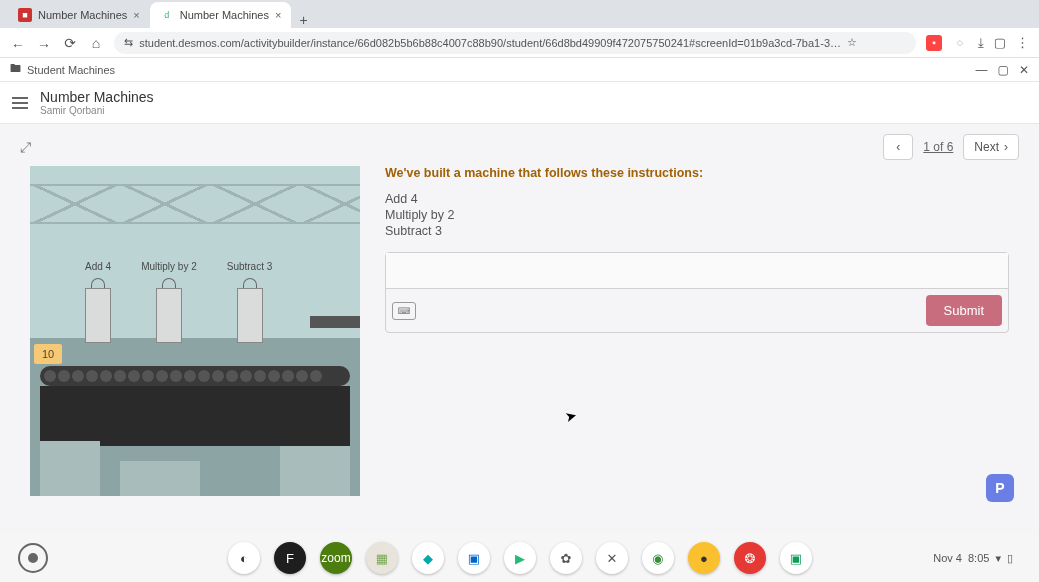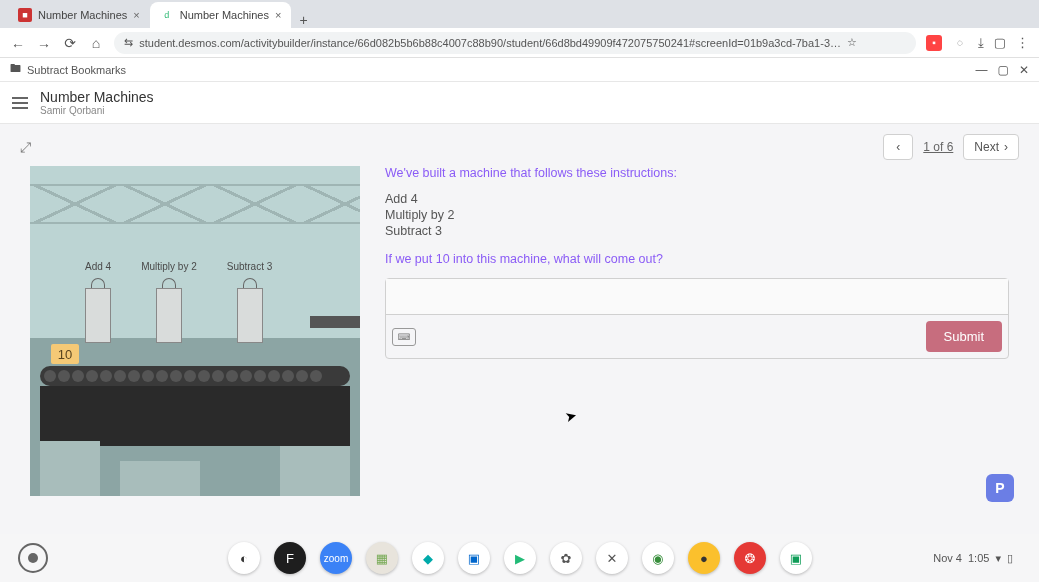--- a/index.html
+++ b/index.html
@@ -52,35 +52,35 @@
     .truss::after { bottom: 0; }
     .truss-x { position: absolute; inset: 0; background: linear-gradient(25deg, transparent 48%, #9fb5b4 48%, #9fb5b4 52%, transparent 52%), linear-gradient(-25deg, transparent 48%, #9fb5b4 48%, #9fb5b4 52%, transparent 52%); background-size: 90px 40px; }
 
     .machines-row { position: absolute; top: 95px; left: 55px; display: flex; gap: 30px; }
     .machine-unit { display: flex; flex-direction: column; align-items: center; }
     .machine-label { font-size: 10px; color: #4a4a4a; margin-bottom: 6px; }
     .lever-top { width: 14px; height: 10px; border: 1.5px solid #666; border-bottom: none; border-radius: 7px 7px 0 0; }
     .lever-box { width: 26px; height: 55px; background: #d9dcdb; border: 1px solid #888; }
 
     .pipe { position: absolute; top: 150px; right: 0; width: 50px; height: 12px; background: #555; }
-    .input-box { position: absolute; top: 178px; left: 21px; width: 28px; height: 20px; background: #f5c976; display: flex; align-items: center; justify-content: center; font-size: 13px; color: #5a4520; border-radius: 2px; }
+    .input-box { position: absolute; top: 178px; left: 4px; width: 28px; height: 20px; background: #f5c976; display: flex; align-items: center; justify-content: center; font-size: 11px; color: #5a4520; border-radius: 2px; }
 
     .conveyor { position: absolute; top: 200px; left: 10px; right: 10px; height: 20px; background: #3a3a3a; border-radius: 10px; display: flex; align-items: center; padding: 0 4px; gap: 2px; }
     .rivet { width: 12px; height: 12px; border-radius: 50%; background: #555; flex: none; }
     .legs { position: absolute; top: 220px; left: 10px; right: 10px; height: 60px; background: #2a2a2a; }
 
     .bg-rect { position: absolute; background: #a8bdbb; }
     .bg-rect.a { left: 10px; bottom: 0; width: 60px; height: 55px; }
     .bg-rect.b { left: 90px; bottom: 0; width: 80px; height: 35px; }
     .bg-rect.c { right: 10px; bottom: 0; width: 70px; height: 50px; }
 
     
     .text-panel { flex: 1; font-size: 13px; color: #333; }
     .heading { font-size: 17px; font-weight: 500; margin-bottom: 12px; color: #333; }
-    .para { margin-bottom: 12px; color: #8b5cf6; font-size: 12.5px; }
+    .para { margin-bottom: 12px; color: #a16207; font-size: 12.5px; font-weight: bold; }
     .ops { margin-bottom: 14px; color: #555; font-size: 12.5px; }
     .ops div { margin-bottom: 2px; }
 
     .answer-box { border: 1px solid #d0d0d0; border-radius: 4px; }
     .answer-input { width: 100%; height: 36px; border: none; border-bottom: 1px solid #d0d0d0; padding: 8px; font-size: 13px; background: #fafafa; }
     .answer-footer { display: flex; align-items: center; justify-content: space-between; padding: 6px; }
     .kbd-icon { width: 24px; height: 18px; border: 1px solid #999; border-radius: 3px; display: inline-flex; align-items: center; justify-content: center; font-size: 9px; color: #777; }
     .submit-btn { background: #c76d7e; color: #fff; border: none; border-radius: 4px; padding: 8px 18px; font-size: 13px; cursor: pointer; }
 
     .p-badge { position: fixed; right: 25px; bottom: 80px; width: 28px; height: 28px; border-radius: 6px; background: #6b7ee5; color: #fff; display: flex; align-items: center; justify-content: center; font-weight: bold; font-size: 14px; }
@@ -127,21 +127,21 @@
     <span class="toolbar-ext" style="background:#f44;color:#fff">▪</span>
     <span class="toolbar-ext">◌</span>
     <span>⤓</span>
     <span>▢</span>
     <span>⋮</span>
   </div>
 </div>
 
 <div class="bookmarks-bar">
   <span>🖿</span>
-  <span>Subtract Bookmarks</span>
+  <span>Student Machines</span>
   <div class="right">
     <span class="win-btn">—</span>
     <span class="win-btn">▢</span>
     <span class="win-btn">✕</span>
   </div>
 </div>
 
 <div class="app-header">
   <div class="hamburger">
       <span></span>
@@ -218,54 +218,53 @@
       <div class="bg-rect c"></div>
   </div>
 
   <div class="text-panel">
     <div class="para">We've built a machine that follows these instructions:</div>
     <div class="ops">
       <div>Add 4</div>
       <div>Multiply by 2</div>
       <div>Subtract 3</div>
     </div>
-    <div class="para">If we put 10 into this machine, what will come out?</div>
     <div class="answer-box">
       <input class="answer-input" placeholder="" style="">
       <div class="answer-footer">
         <span class="kbd-icon">⌨</span>
         <button class="submit-btn">Submit</button>
       </div>
     </div>
   </div>
 </div>
 
 <div class="p-badge">P</div>
 <div class="cursor">➤</div>
 
 <div class="shelf">
   <div class="launcher">
       <div class="launcher-inner"></div>
     </div>
   <div class="shelf-apps" id="shelf-apps">
       <div class="app-circle" style="background: rgb(255, 255, 255); color: rgb(51, 51, 51);">◐</div>
       <div class="app-circle" style="background: rgb(30, 30, 30); color: rgb(255, 255, 255);">F</div>
-      <div class="app-circle" style="background: #3b82f6; color: rgb(255, 255, 255); font-size: 10px;">zoom</div>
+      <div class="app-circle" style="background: #4d7c0f; color: rgb(255, 255, 255); font-size: 12px;">zoom</div>
       <div class="app-circle" style="background: rgb(232, 228, 220); color: rgb(119, 170, 85);">▦</div>
       <div class="app-circle" style="background: rgb(255, 255, 255); color: rgb(0, 170, 170);">◆</div>
       <div class="app-circle" style="background: rgb(255, 255, 255); color: rgb(0, 102, 204);">▣</div>
       <div class="app-circle" style="background: rgb(255, 255, 255); color: rgb(34, 187, 119);">▶</div>
       <div class="app-circle" style="background: rgb(255, 255, 255); color: rgb(85, 85, 85);">✿</div>
       <div class="app-circle" style="background: rgb(255, 255, 255); color: rgb(85, 85, 85);">✕</div>
       <div class="app-circle" style="background: rgb(255, 255, 255); color: rgb(56, 142, 60);">◉</div>
       <div class="app-circle" style="background: rgb(251, 192, 45); color: rgb(51, 51, 51);">●</div>
       <div class="app-circle" style="background: rgb(229, 57, 53); color: rgb(255, 255, 255);">❂</div>
       <div class="app-circle" style="background: rgb(255, 255, 255); color: rgb(15, 157, 88);">▣</div>
     </div>
   <div class="shelf-right">
     <div class="status-pill">
       <span>Nov 4</span>
-      <span>1:05</span>
+      <span>8:05</span>
       <span>▾</span>
       <span>▯</span>
     </div>
   </div>
 </div>
 
 </body></html>

